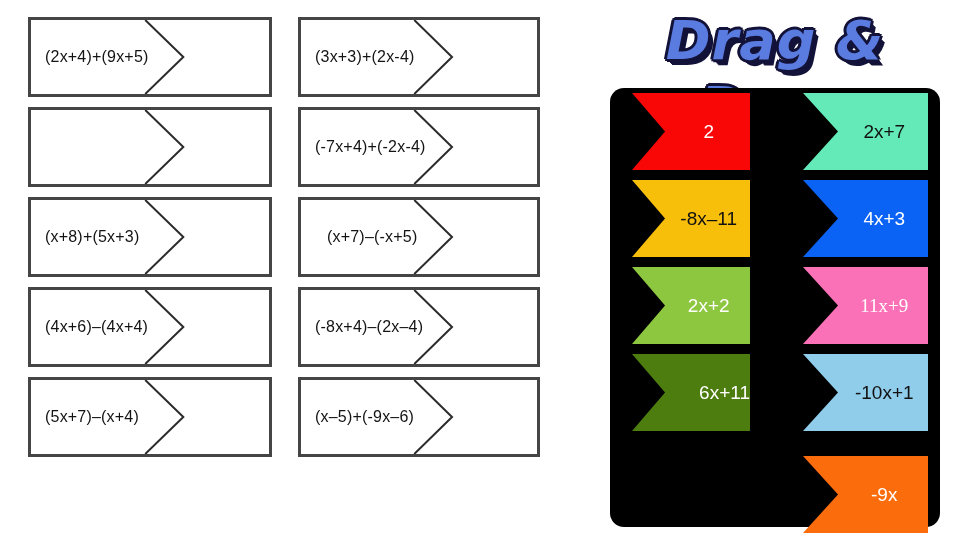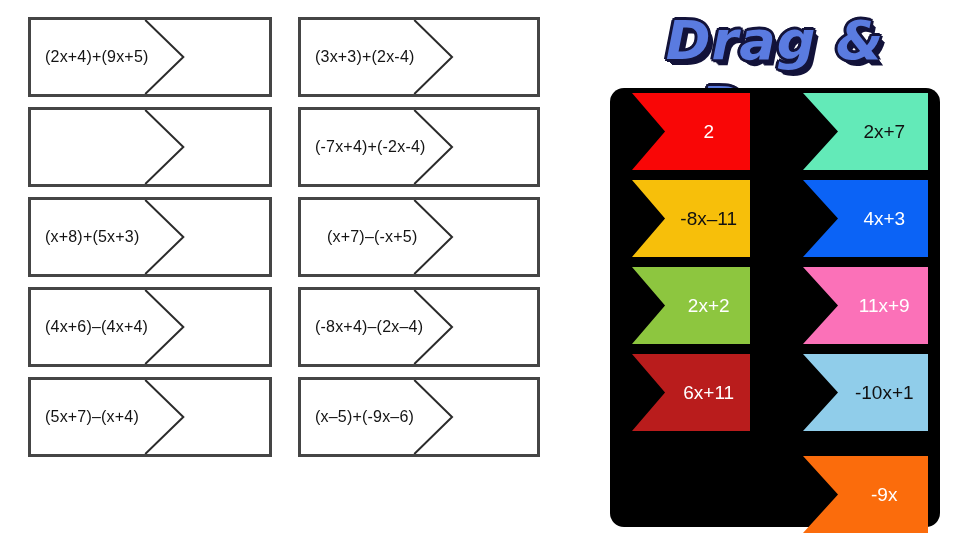--- a/index.html
+++ b/index.html
@@ -122,33 +122,33 @@
     <div class="tag-col" id="tag-col-1">
       <div class="tag" style="background-color: rgb(249, 6, 6); color: rgb(255, 255, 255);">
         <span>2</span>
       </div>
       <div class="tag" style="background-color: rgb(247, 191, 10); color: rgb(17, 17, 17);">
         <span>-8x–11</span>
       </div>
       <div class="tag" style="background-color: rgb(141, 198, 63); color: rgb(255, 255, 255);">
         <span>2x+2</span>
       </div>
-      <div class="tag" style="background-color: #b91c1c; color: rgb(255, 255, 255);">
+      <div class="tag" style="background-color: #4d7c0f; color: rgb(255, 255, 255); justify-content: flex-end;">
         <span>6x+11</span>
       </div>
     </div>
 
     <div class="tag-col" id="tag-col-2">
       <div class="tag" style="background-color: rgb(99, 234, 184); color: rgb(17, 17, 17);">
         <span>2x+7</span>
       </div>
       <div class="tag" style="background-color: rgb(11, 99, 246); color: rgb(255, 255, 255);">
         <span>4x+3</span>
       </div>
-      <div class="tag" style="background-color: rgb(251, 113, 184); color: rgb(255, 255, 255);">
+      <div class="tag" style="background-color: rgb(251, 113, 184); color: rgb(255, 255, 255); font-family: Liberation Serif, serif;">
         <span>11x+9</span>
       </div>
       <div class="tag" style="background-color: rgb(144, 205, 234); color: rgb(17, 17, 17);">
         <span>-10x+1</span>
       </div>
       <div class="tag" style="background-color: rgb(251, 108, 12); color: rgb(255, 255, 255); margin-top: 15px;">
         <span>-9x</span>
       </div>
     </div>
   </div>

